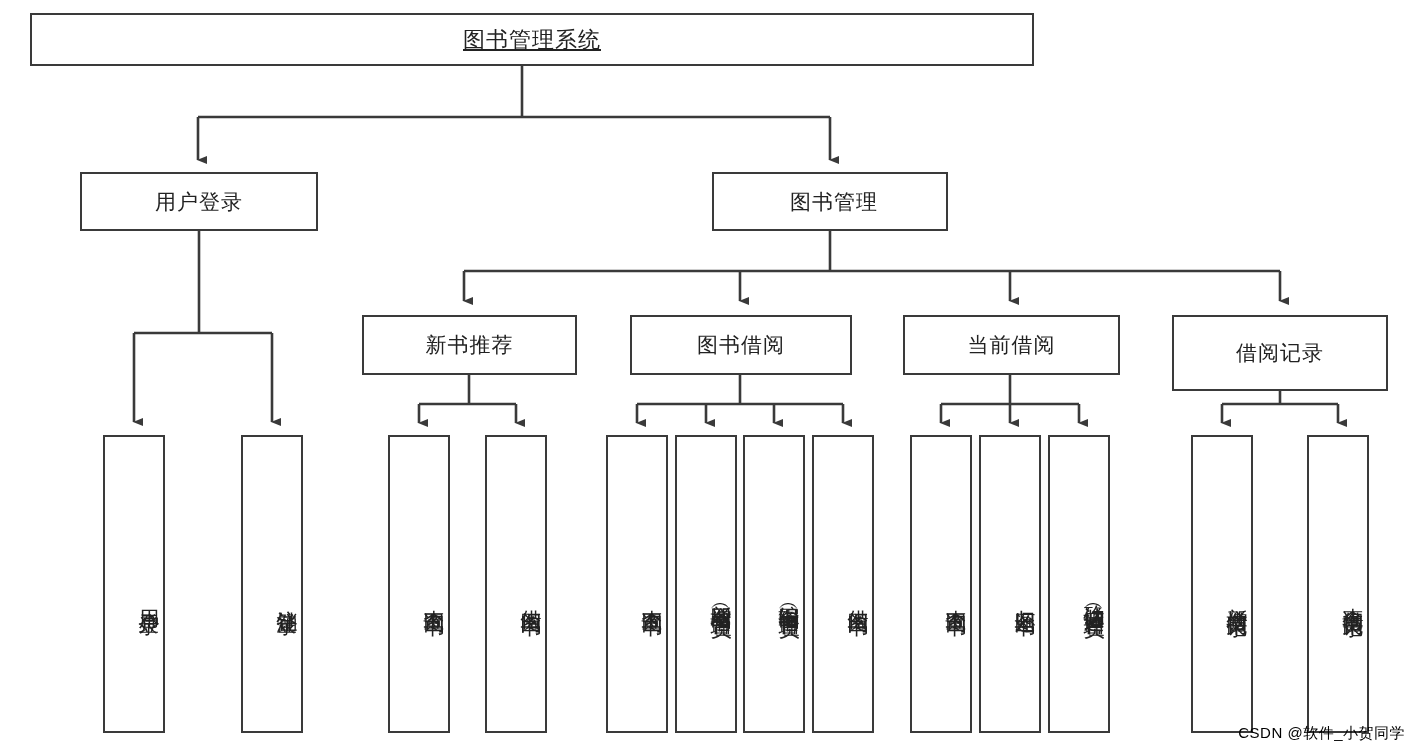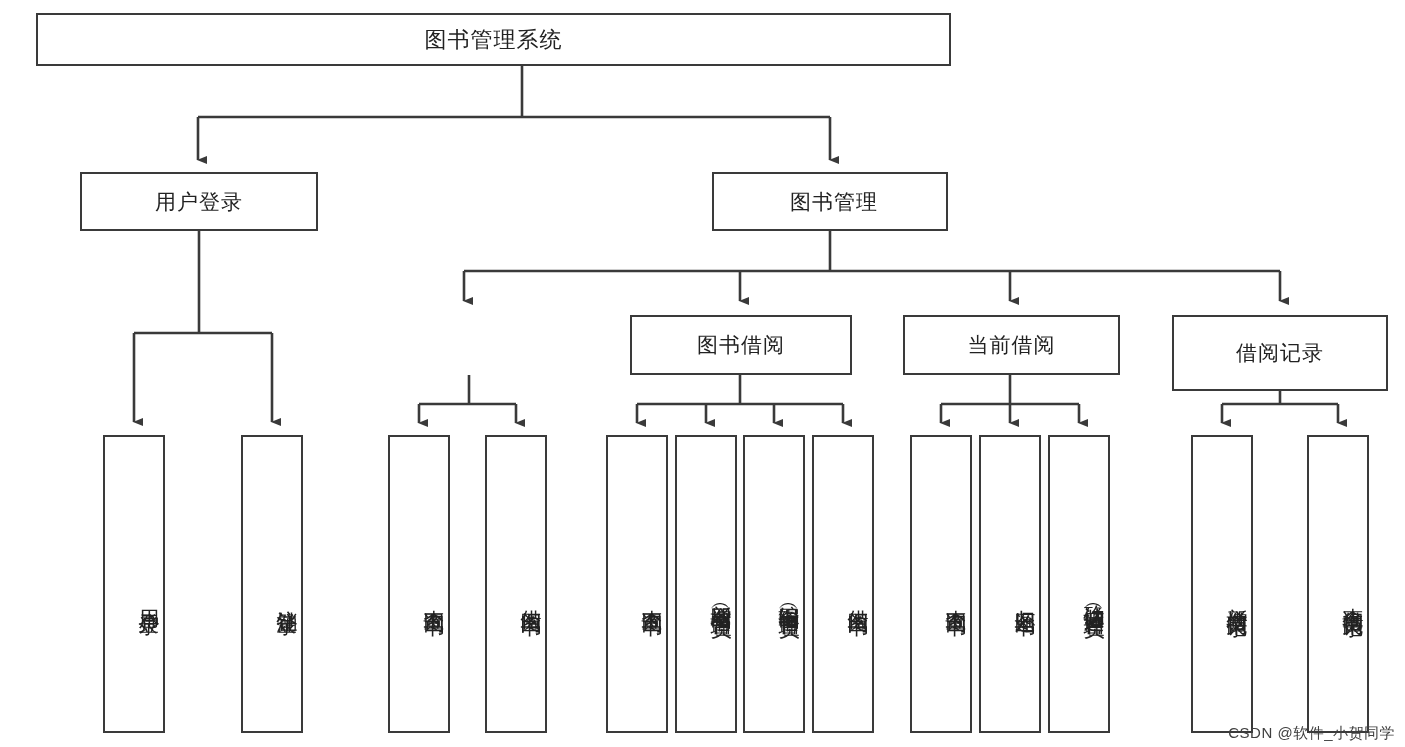--- a/index.html
+++ b/index.html
@@ -5,21 +5,21 @@
   html,body{margin:0;padding:0;background:#ffffff;}
   body{width:1405px;height:747px;overflow:hidden;font-family:"Liberation Sans","DejaVu Sans",sans-serif;}
   #diagram-root{position:relative;width:1405px;height:747px;background:#fff;}
   svg.edges{position:absolute;left:0;top:0;width:1405px;height:747px;pointer-events:none;}
   .node{position:absolute;box-sizing:border-box;background:#ffffff;border:2.5px solid #3a3a3a;
         display:flex;align-items:center;justify-content:center;text-align:center;color:#222;}
   .node.h{font-size:21px;letter-spacing:1px;}
   .node.v{writing-mode:vertical-rl;text-orientation:upright;font-size:21px;letter-spacing:2px;
           padding-top:26px;align-items:flex-start;justify-content:center;}
   .node.root{font-size:22px;}
-  .watermark{position:absolute;right:10px;bottom:4px;font-size:15px;color:#404040;letter-spacing:.5px;
+  .watermark{position:absolute;right:0;bottom:4px;font-size:15px;color:#000000;letter-spacing:.5px;
              white-space:nowrap;}
 </style>
 </head>
 <body>
 
 <div id="diagram-root">
 
   <svg class="edges" viewBox="0 0 1405 747">
     <defs>
       <marker id="arrow" markerWidth="9" markerHeight="10" refX="4" refY="9" orient="auto" markerUnits="userSpaceOnUse">
@@ -63,31 +63,34 @@
       <path d="M1010,404 L1010,423" marker-end="url(#arrow)"></path>
       <path d="M1079,404 L1079,423" marker-end="url(#arrow)"></path>
 
       <path d="M1280,375 L1280,404"></path>
       <path d="M1222,404 L1338,404"></path>
       <path d="M1222,404 L1222,423" marker-end="url(#arrow)"></path>
       <path d="M1338,404 L1338,423" marker-end="url(#arrow)"></path>
     </g>
   </svg>
 
-  <div class="node h root" style="left:36px;top:13px;width:915px;height:53px;">
+  <div class="node h root" style="left:30px;top:13px;width:1004px;height:53px;text-decoration:underline;">
     <span>图书管理系统</span>
   </div>
 
   <div class="node h" style="left:80px;top:172px;width:238px;height:59px;">
     <span>用户登录</span>
   </div>
   <div class="node h" style="left:712px;top:172px;width:236px;height:59px;padding-left:8px;">
     <span>图书管理</span>
   </div>
 
+  <div class="node h" style="left:362px;top:315px;width:215px;height:60px;">
+    <span>新书推荐</span>
+  </div>
   <div class="node h" style="left:630px;top:315px;width:222px;height:60px;font-family:Liberation Serif, serif;">
     <span>图书借阅</span>
   </div>
   <div class="node h" style="left:903px;top:315px;width:217px;height:60px;">
     <span>当前借阅</span>
   </div>
   <div class="node h" style="left:1172px;top:315px;width:216px;height:76px;">
     <span>借阅记录</span>
   </div>
 

